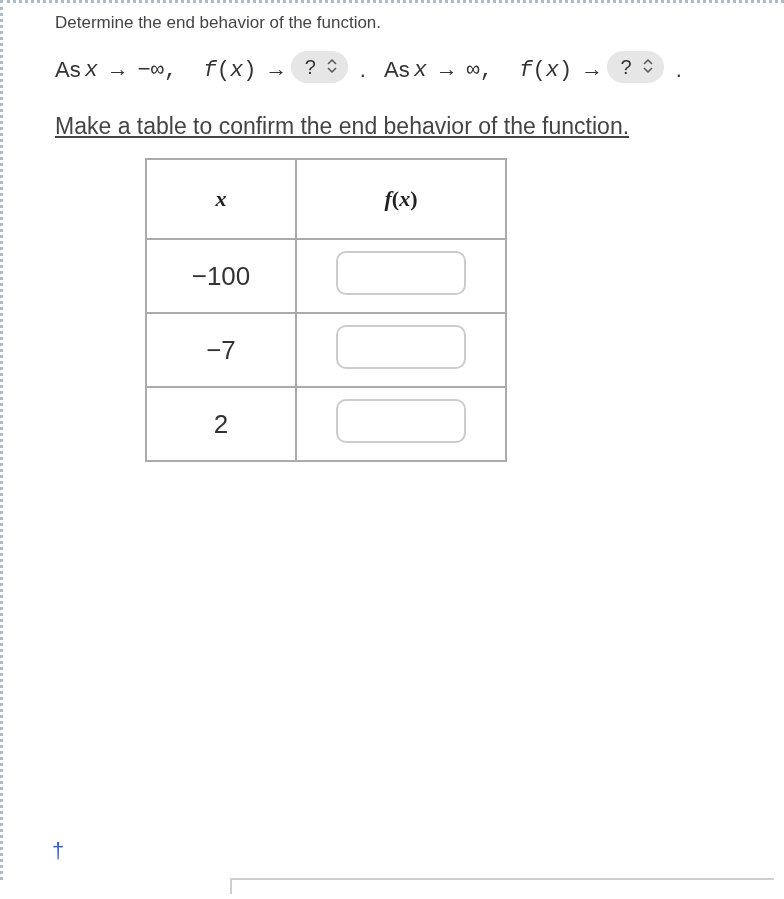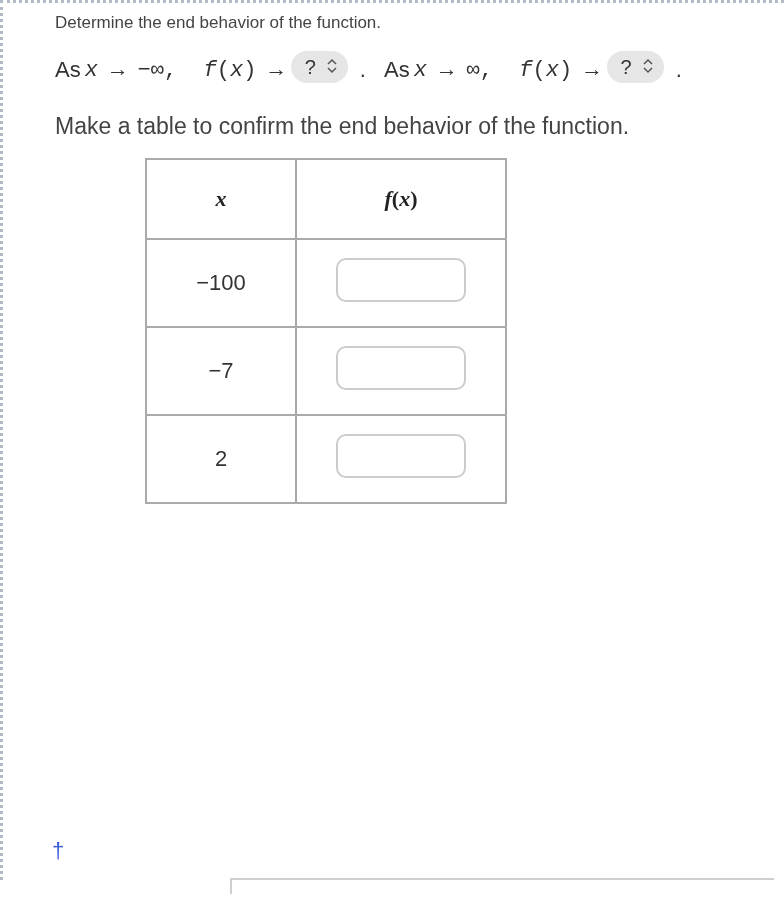--- a/index.html
+++ b/index.html
@@ -65,20 +65,21 @@
       color: #333;
       height: 32px;
       gap: 10px;
     }
     .pill-select .stepper-sym { font-size: 16px; line-height: 16px; color: #555;}
     .period { font-style: normal; padding: 0 4px; font-size: 22px;}
     .confirm-text {
       font-size: 23px;
       color: #444;
       margin-bottom: 18px;
+      text-decoration: underline;
     }
     .table-wrap {
       margin-left: 90px;
       margin-top: 4px;
     }
     table.valtable {
       border-collapse: collapse;
     }
     table.valtable th, table.valtable td {
       border: 2px solid #a8aaac;
@@ -89,22 +90,22 @@
       font-size: 22px;
       font-weight: bold;
       font-style: italic;
       font-family: 'Times New Roman', serif;
       height: 80px;
       width: 150px;
       color: #222;
     }
     table.valtable th.fxcol { width: 210px;}
     table.valtable td {
-      height: 88px;
-      font-size: 22px;
+      height: 74px;
+      font-size: 26px;
       font-family: Arial, sans-serif;
       color: #333;
     }
     .answer-box {
       display: inline-block;
       width: 130px;
       height: 44px;
       border: 2px solid #ccc;
       border-radius: 10px;
       background: #fff;

